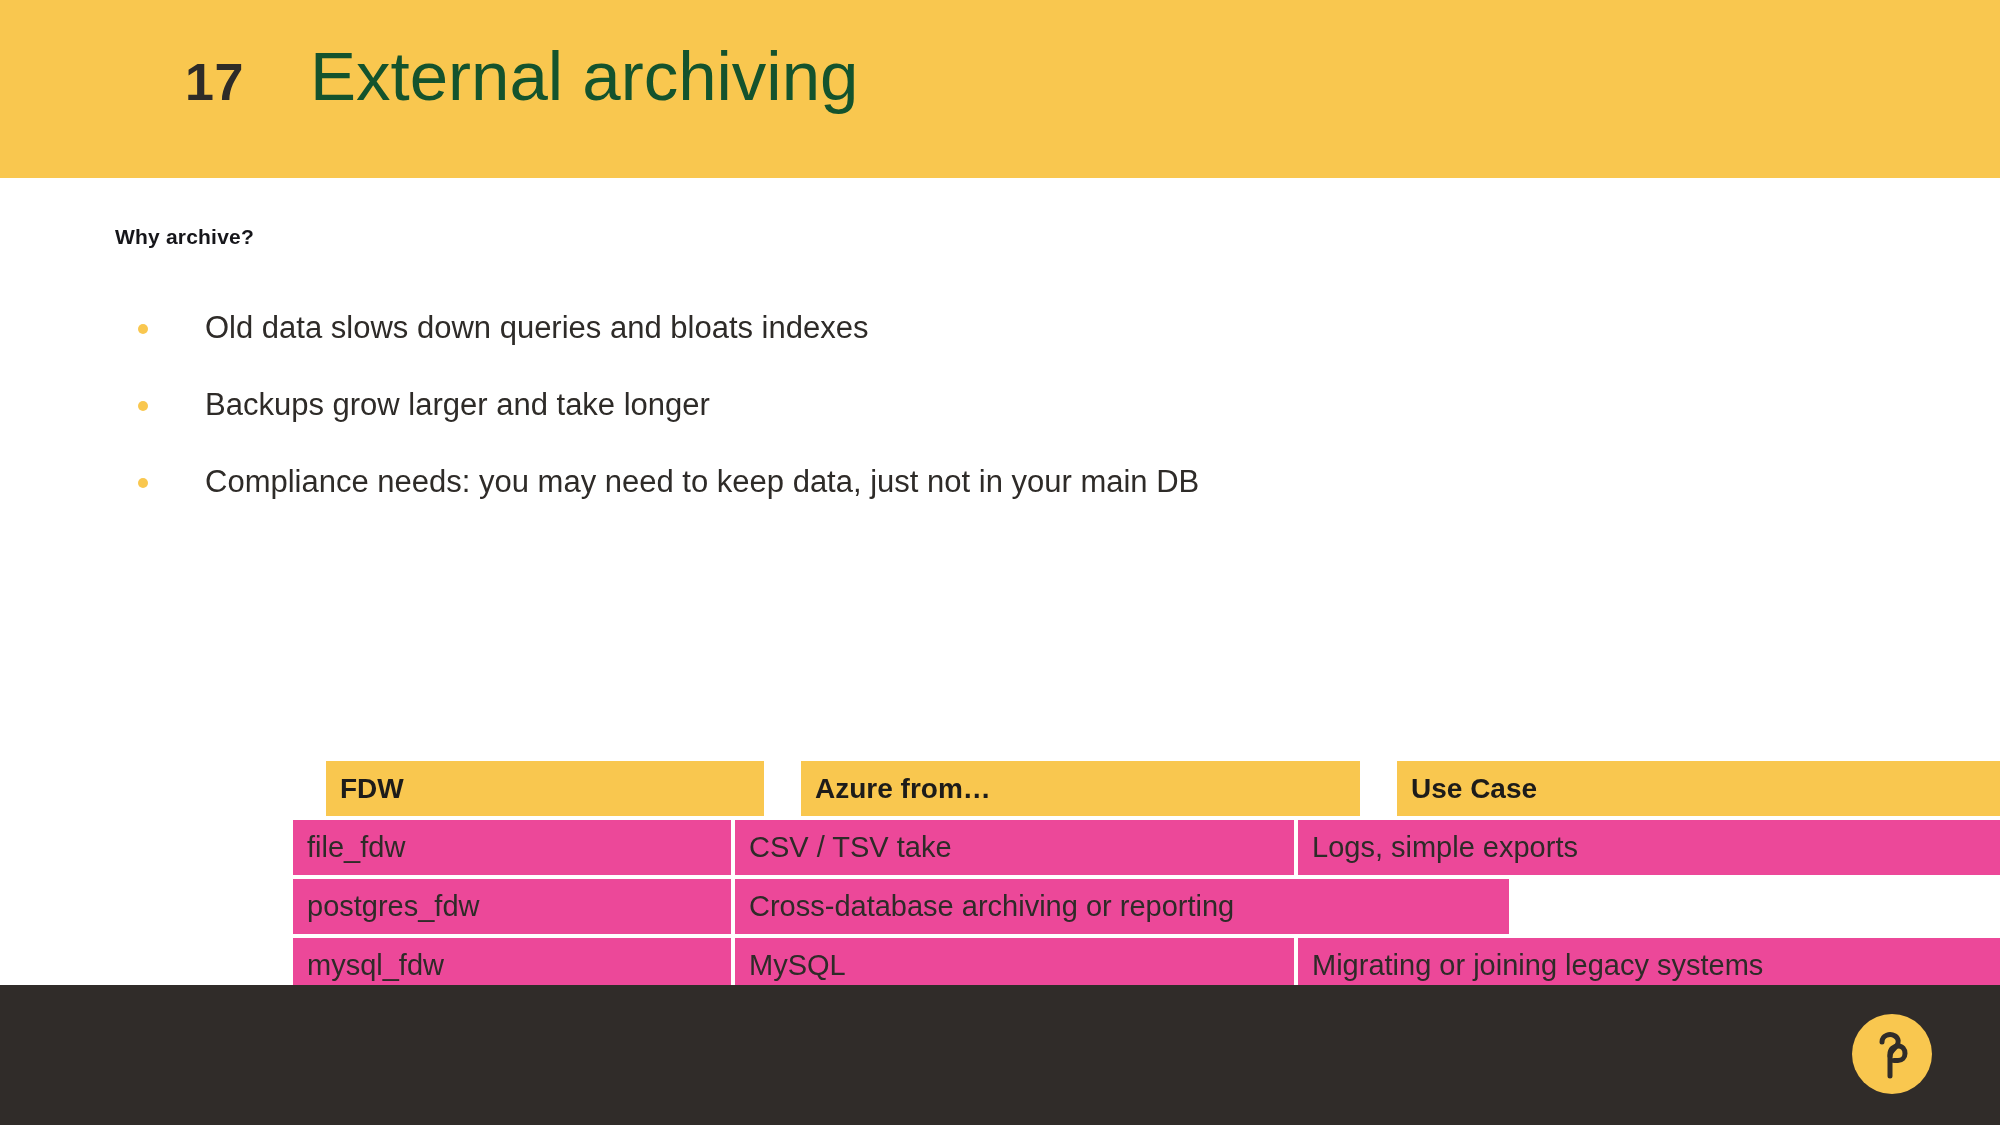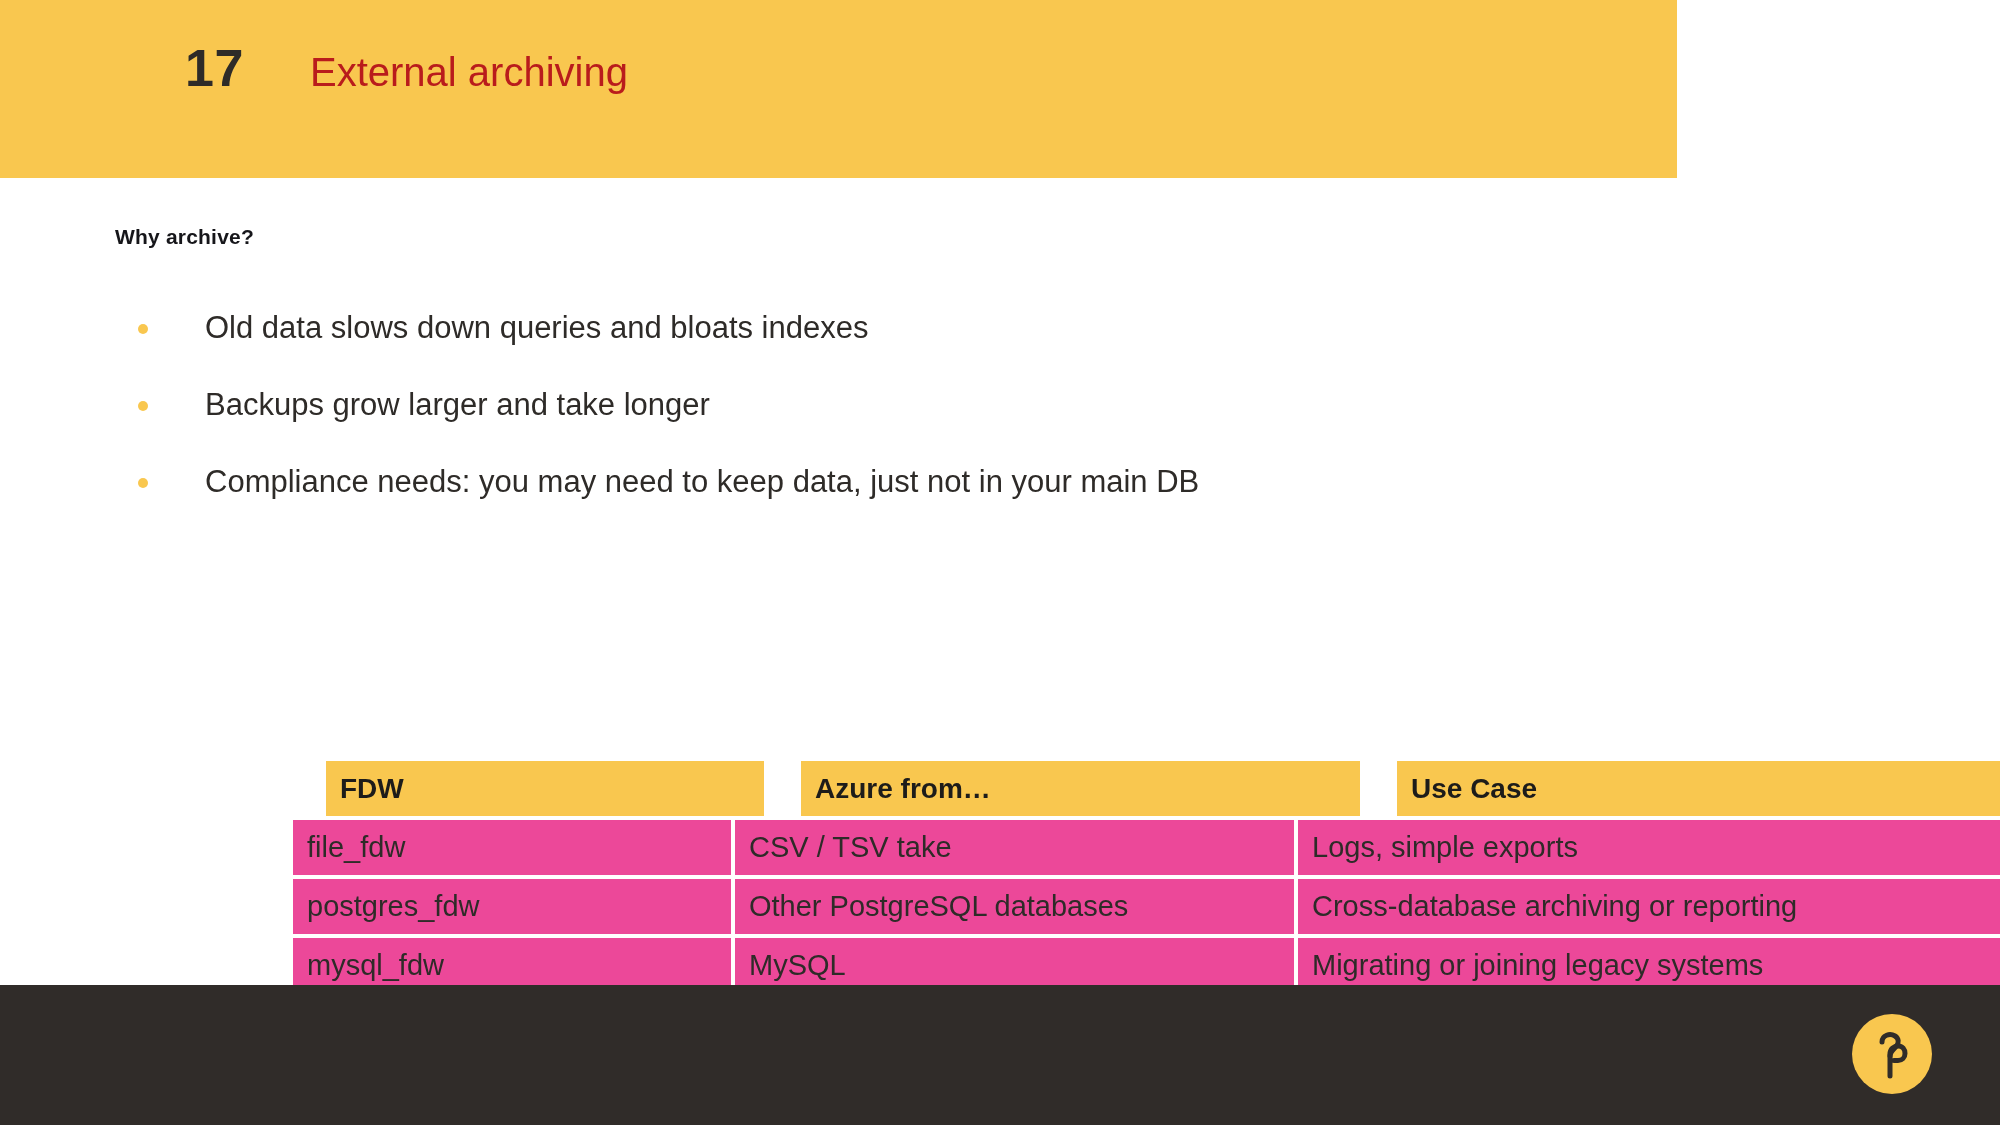--- a/index.html
+++ b/index.html
@@ -13,43 +13,43 @@
     font-family: "Liberation Sans", sans-serif;
     overflow: hidden;
     position: relative;
   }
 
   
   .header-band {
     position: absolute;
     left: 0;
     top: 0;
-    width: 1677px;
+    width: 2000px;
     height: 178px;
     background: #f9c74f;
   }
   .header-inner {
     position: absolute;
     left: 185px;
     top: 42px;
     display: flex;
     align-items: baseline;
   }
   .slide-number {
     font-size: 52px;
     font-weight: 700;
     color: #2e2b28;
     letter-spacing: 0.5px;
     line-height: 1;
     width: 125px;
   }
   .slide-title {
-    font-size: 40px;
+    font-size: 69px;
     font-weight: 300;
-    color: #b91c1c;
+    color: #14532d;
     line-height: 1;
     white-space: nowrap;
   }
 
   
   .content {
     position: absolute;
     left: 0;
     top: 178px;
     width: 2000px;
@@ -189,21 +189,20 @@
     </div>
 
     <div class="trow">
       <div class="tcell c1">file_fdw</div>
       <div class="tcell c2">CSV / TSV take</div>
       <div class="tcell c3">Logs, simple exports</div>
     </div>
 
     <div class="trow">
       <div class="tcell c1">postgres_fdw</div>
-      <div class="tcell c2">Other PostgreSQL databases</div>
       <div class="tcell c3">Cross-database archiving or reporting</div>
     </div>
 
     <div class="trow">
       <div class="tcell c1">mysql_fdw</div>
       <div class="tcell c2">MySQL</div>
       <div class="tcell c3">Migrating or joining legacy systems</div>
     </div>
 
     <div class="trow">

